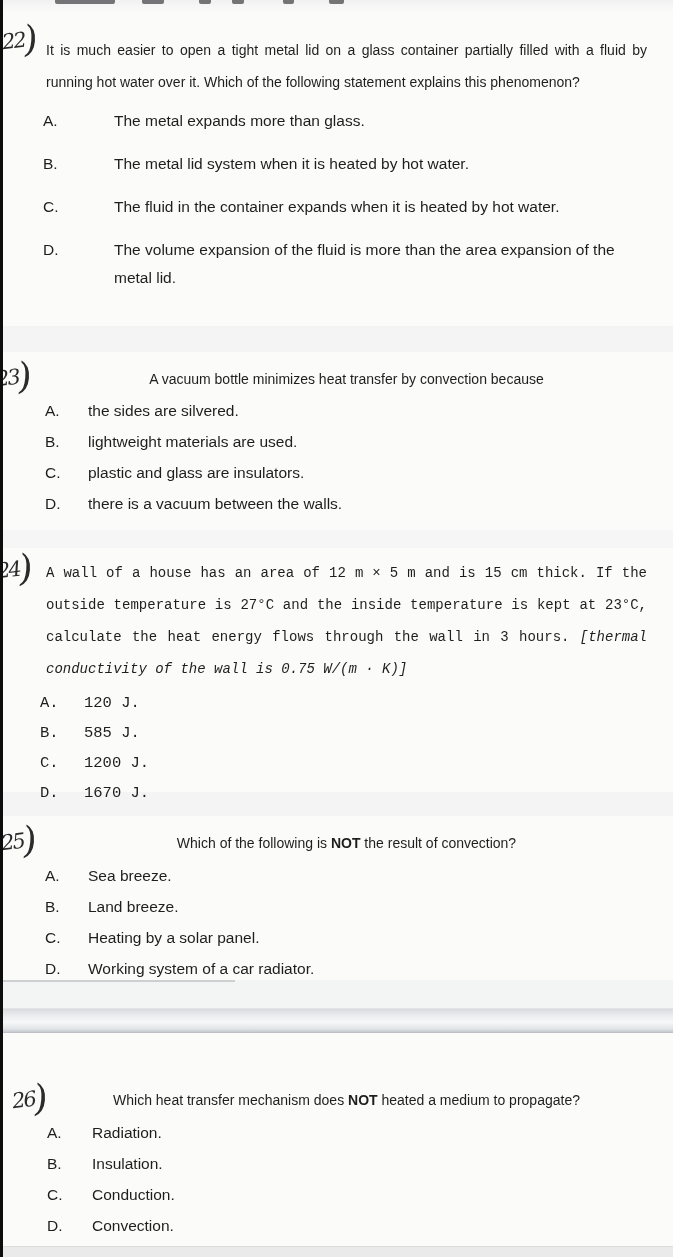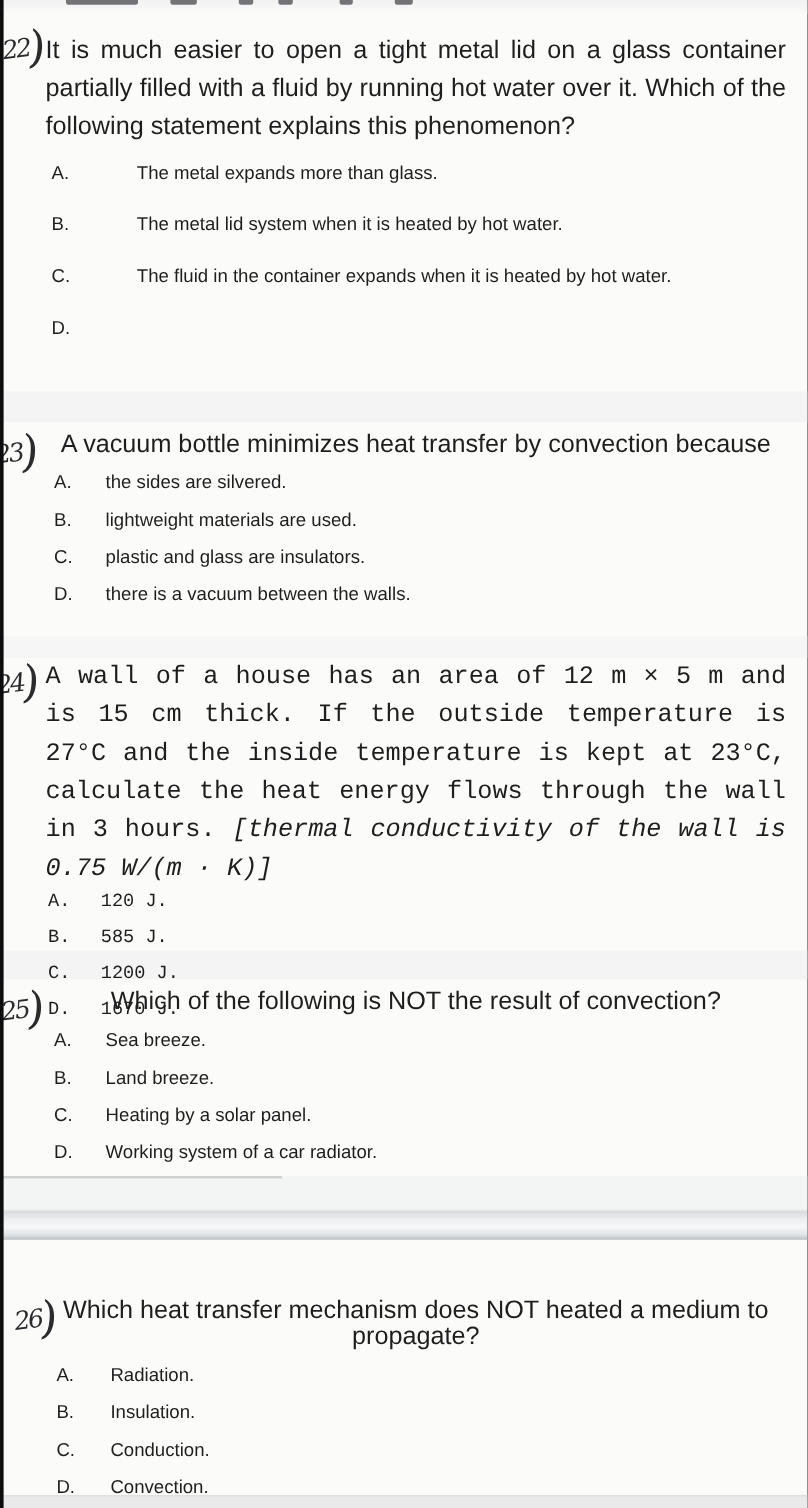--- a/index.html
+++ b/index.html
@@ -87,25 +87,25 @@
     margin-left:-1px;
   }
   #q23 .qnum { left:-4px; }
   #q24 .qnum { left:-3px; }
   #q25 .qnum { left:1px; }
   #q26 .qnum { left:12px; }
 
   .qbody { margin-left:38px; margin-right:18px; }
 
   .qtext {
-    margin:0; font-size:21px; line-height:32px;
+    margin:8px; font-size:14px; line-height:32px;
     text-align:justify;
   }
   .qtext .italic { font-style:italic; }
-  .qtext b { font-weight:normal; }
+  .qtext b { font-weight:bold; }
   .single .qtext { line-height:22px; text-align:center; }
 
   #q22 .qbody { padding-top:7px; }
   #q23 .qbody { padding-top:4px; }
   #q24 .qbody { padding-top:1px;font-family:Liberation Mono, monospace; }
   #q25 .qbody { padding-top:4px; }
   #q26 .qbody { padding-top:3px; }
 
   
   .options { margin-top:11px; }
@@ -160,20 +160,21 @@
         <div class="option">
           <span class="letter">B.</span>
           <span class="otext">The metal lid system when it is heated by hot water.</span>
         </div>
         <div class="option">
           <span class="letter">C.</span>
           <span class="otext">The fluid in the container expands when it is heated by hot water.</span>
         </div>
         <div class="option">
           <span class="letter">D.</span>
+          <span class="otext">The volume expansion of the fluid is more than the area expansion of the metal lid.</span>
         </div>
       </div>
     </div>
   </div>
 
   <div class="question single" id="q23">
     <div class="qnum">
       <span class="digits">23</span><span class="paren">)</span>
     </div>
     <div class="qbody">

